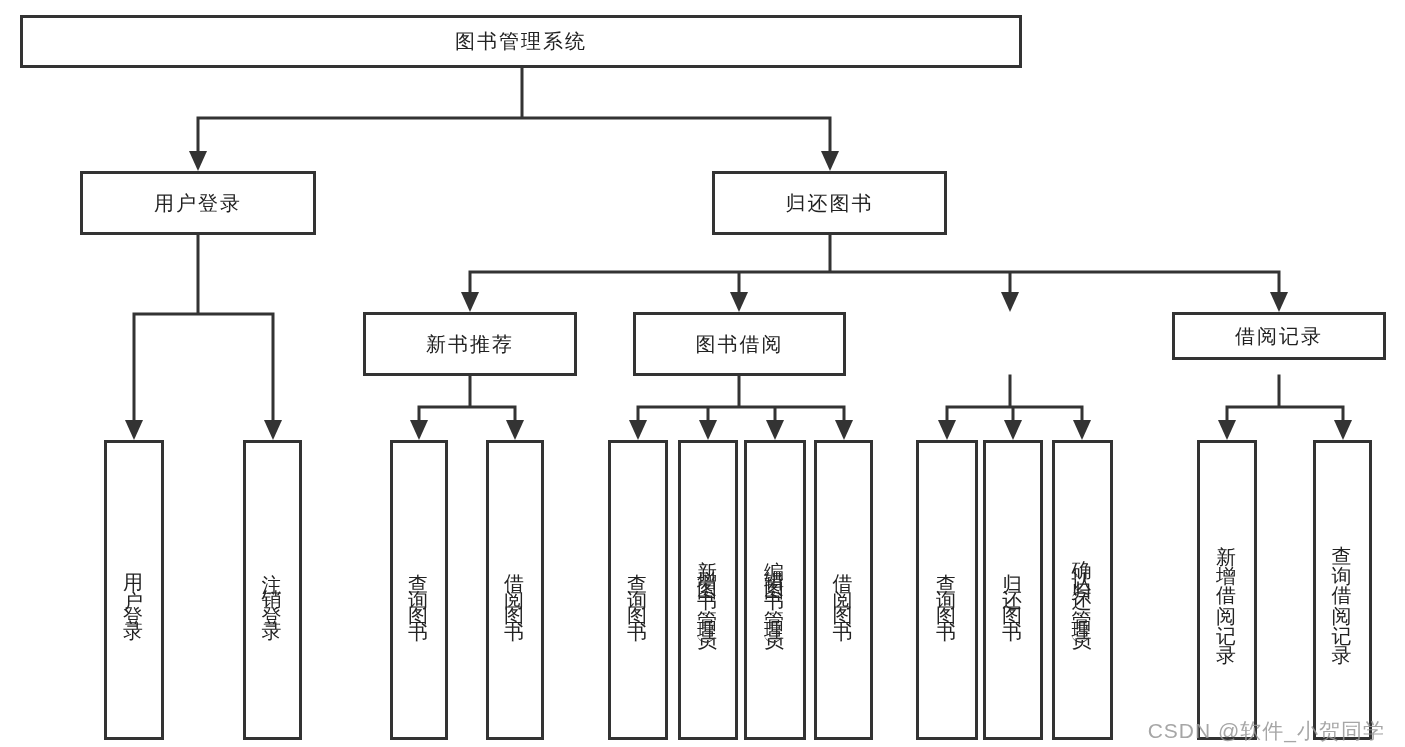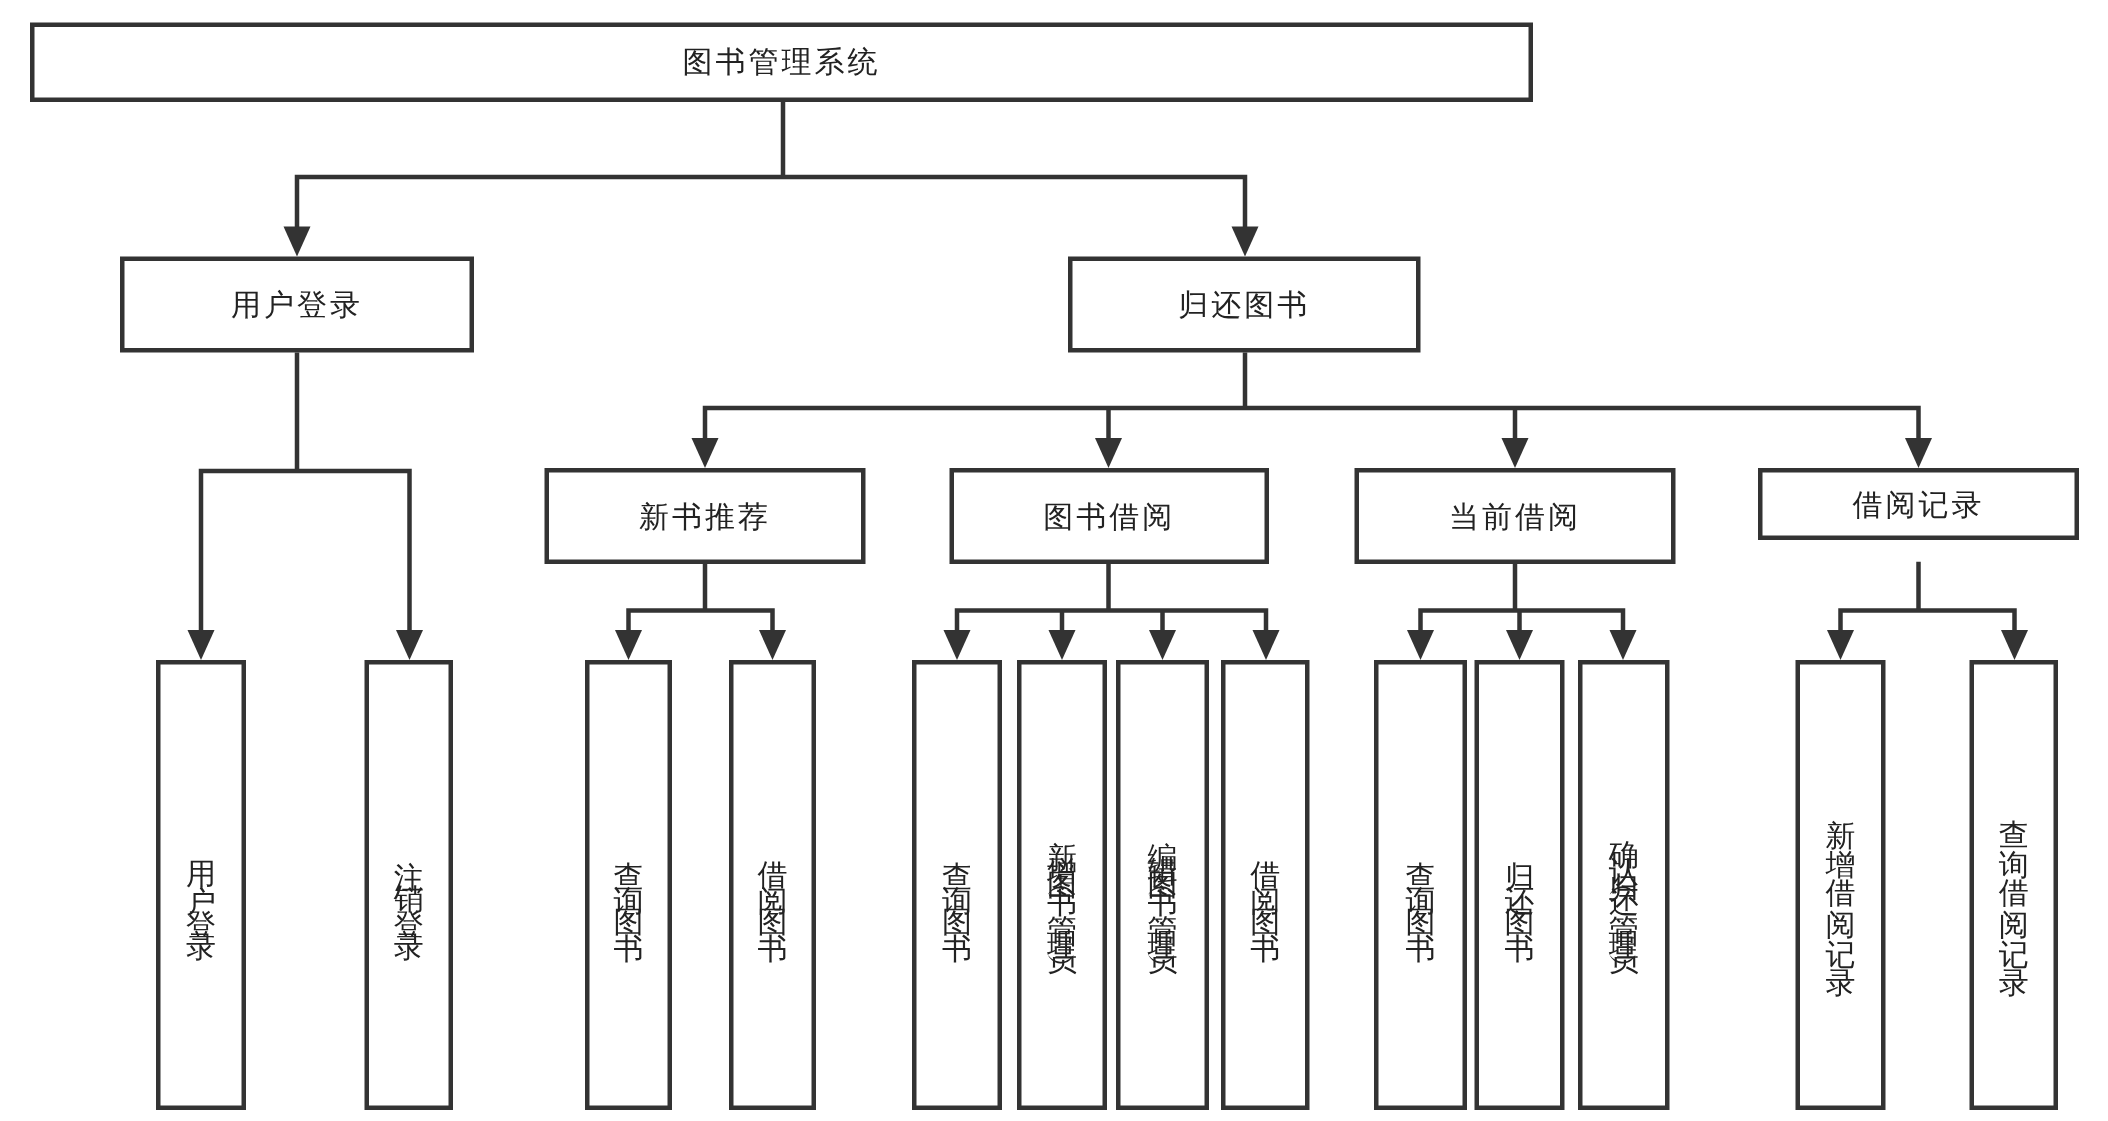--- a/index.html
+++ b/index.html
@@ -87,23 +87,20 @@
   <div class="hbox" style="left:712px;top:171px;width:235px;height:64px">
     <span>归还图书</span>
   </div>
 
   <div class="hbox" style="left:633px;top:312px;width:213px;height:64px">
     <span>图书借阅</span>
   </div>
   <div class="hbox" style="left:363px;top:312px;width:214px;height:64px">
     <span>新书推荐</span>
   </div>
-  <div class="hbox" style="left:903px;top:312px;width:214px;height:64px">
-    <span>当前借阅</span>
-  </div>
   <div class="hbox" style="left:1172px;top:312px;width:214px;height:48px">
     <span>借阅记录</span>
   </div>
 
   <div class="vbox" style="left:104px;top:440px;width:60px;height:300px">
     <span class="vlbl ls4">用户登录</span>
   </div>
   <div class="vbox" style="left:243px;top:440px;width:59px;height:300px">
     <span class="vlbl ls4">注销登录</span>
   </div>
@@ -138,14 +135,15 @@
     <span class="vlbl ls9">确认归还（管理员）</span>
   </div>
 
   <div class="vbox" style="left:1197px;top:440px;width:60px;height:300px">
     <span class="vlbl ls6">新增借阅记录</span>
   </div>
   <div class="vbox" style="left:1313px;top:440px;width:59px;height:300px">
     <span class="vlbl ls6">查询借阅记录</span>
   </div>
 
+  <div class="watermark">CSDN @软件_小贺同学</div>
 
 </div>
 
 </body></html>

